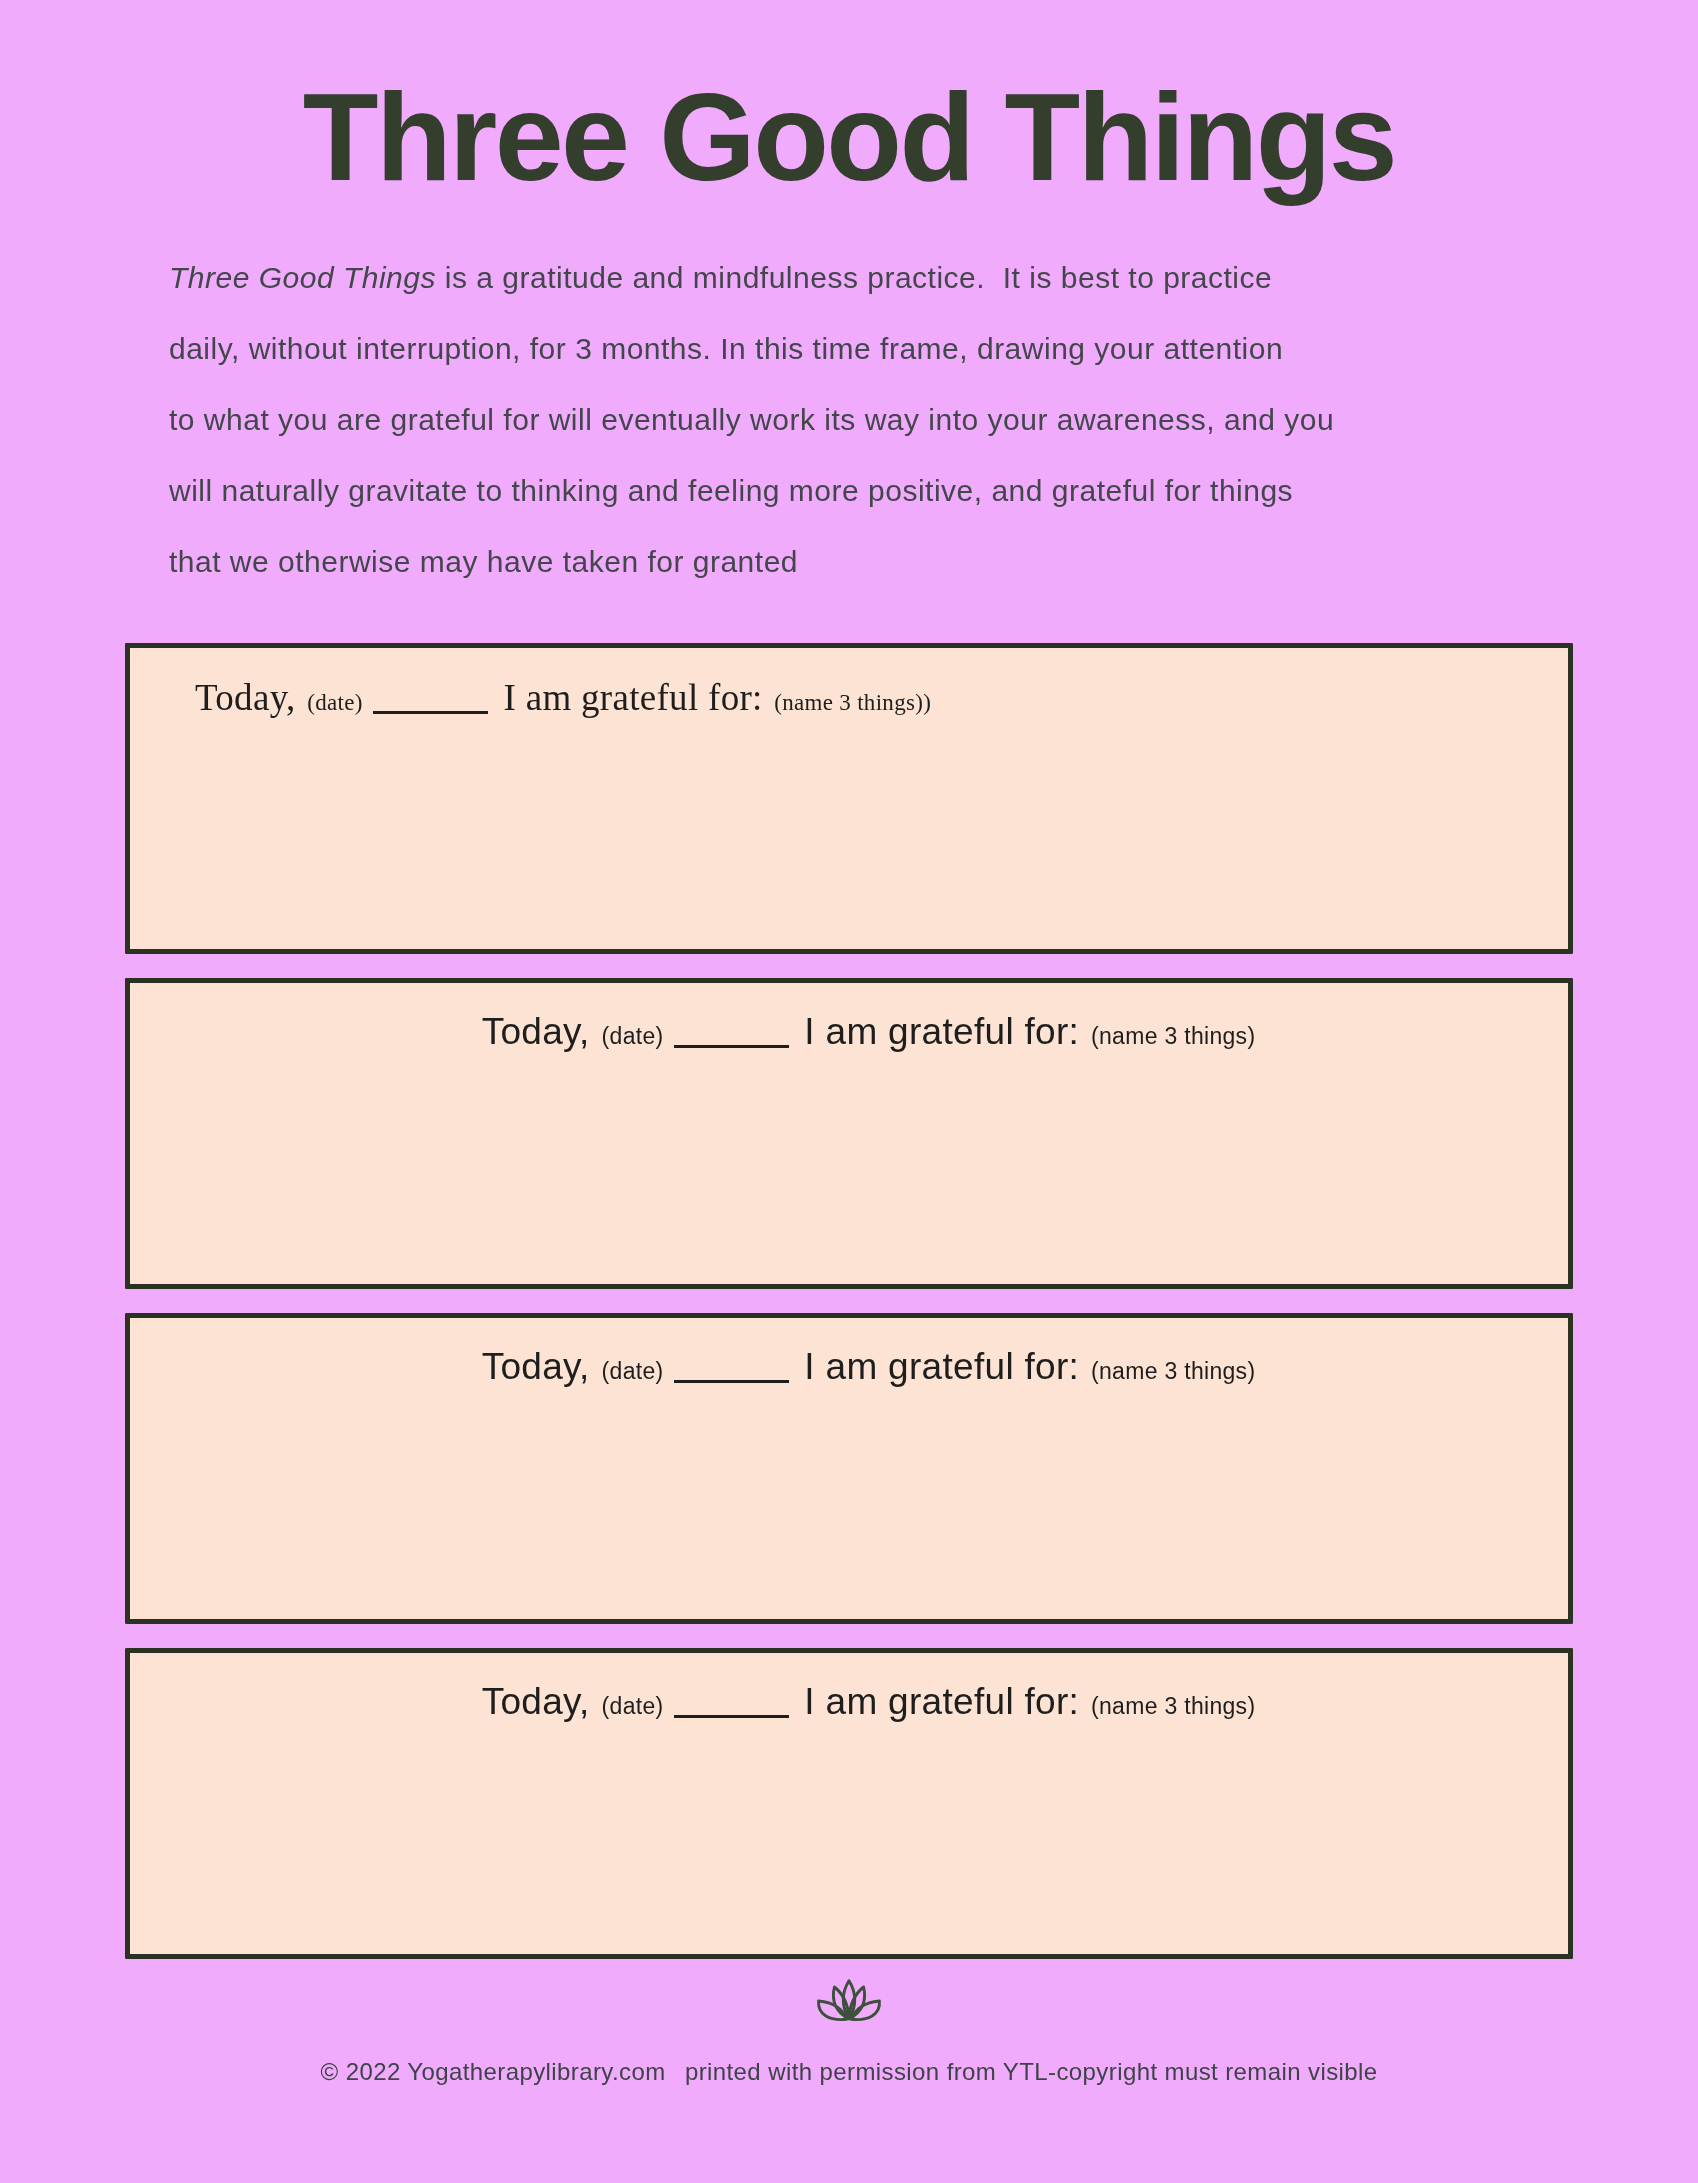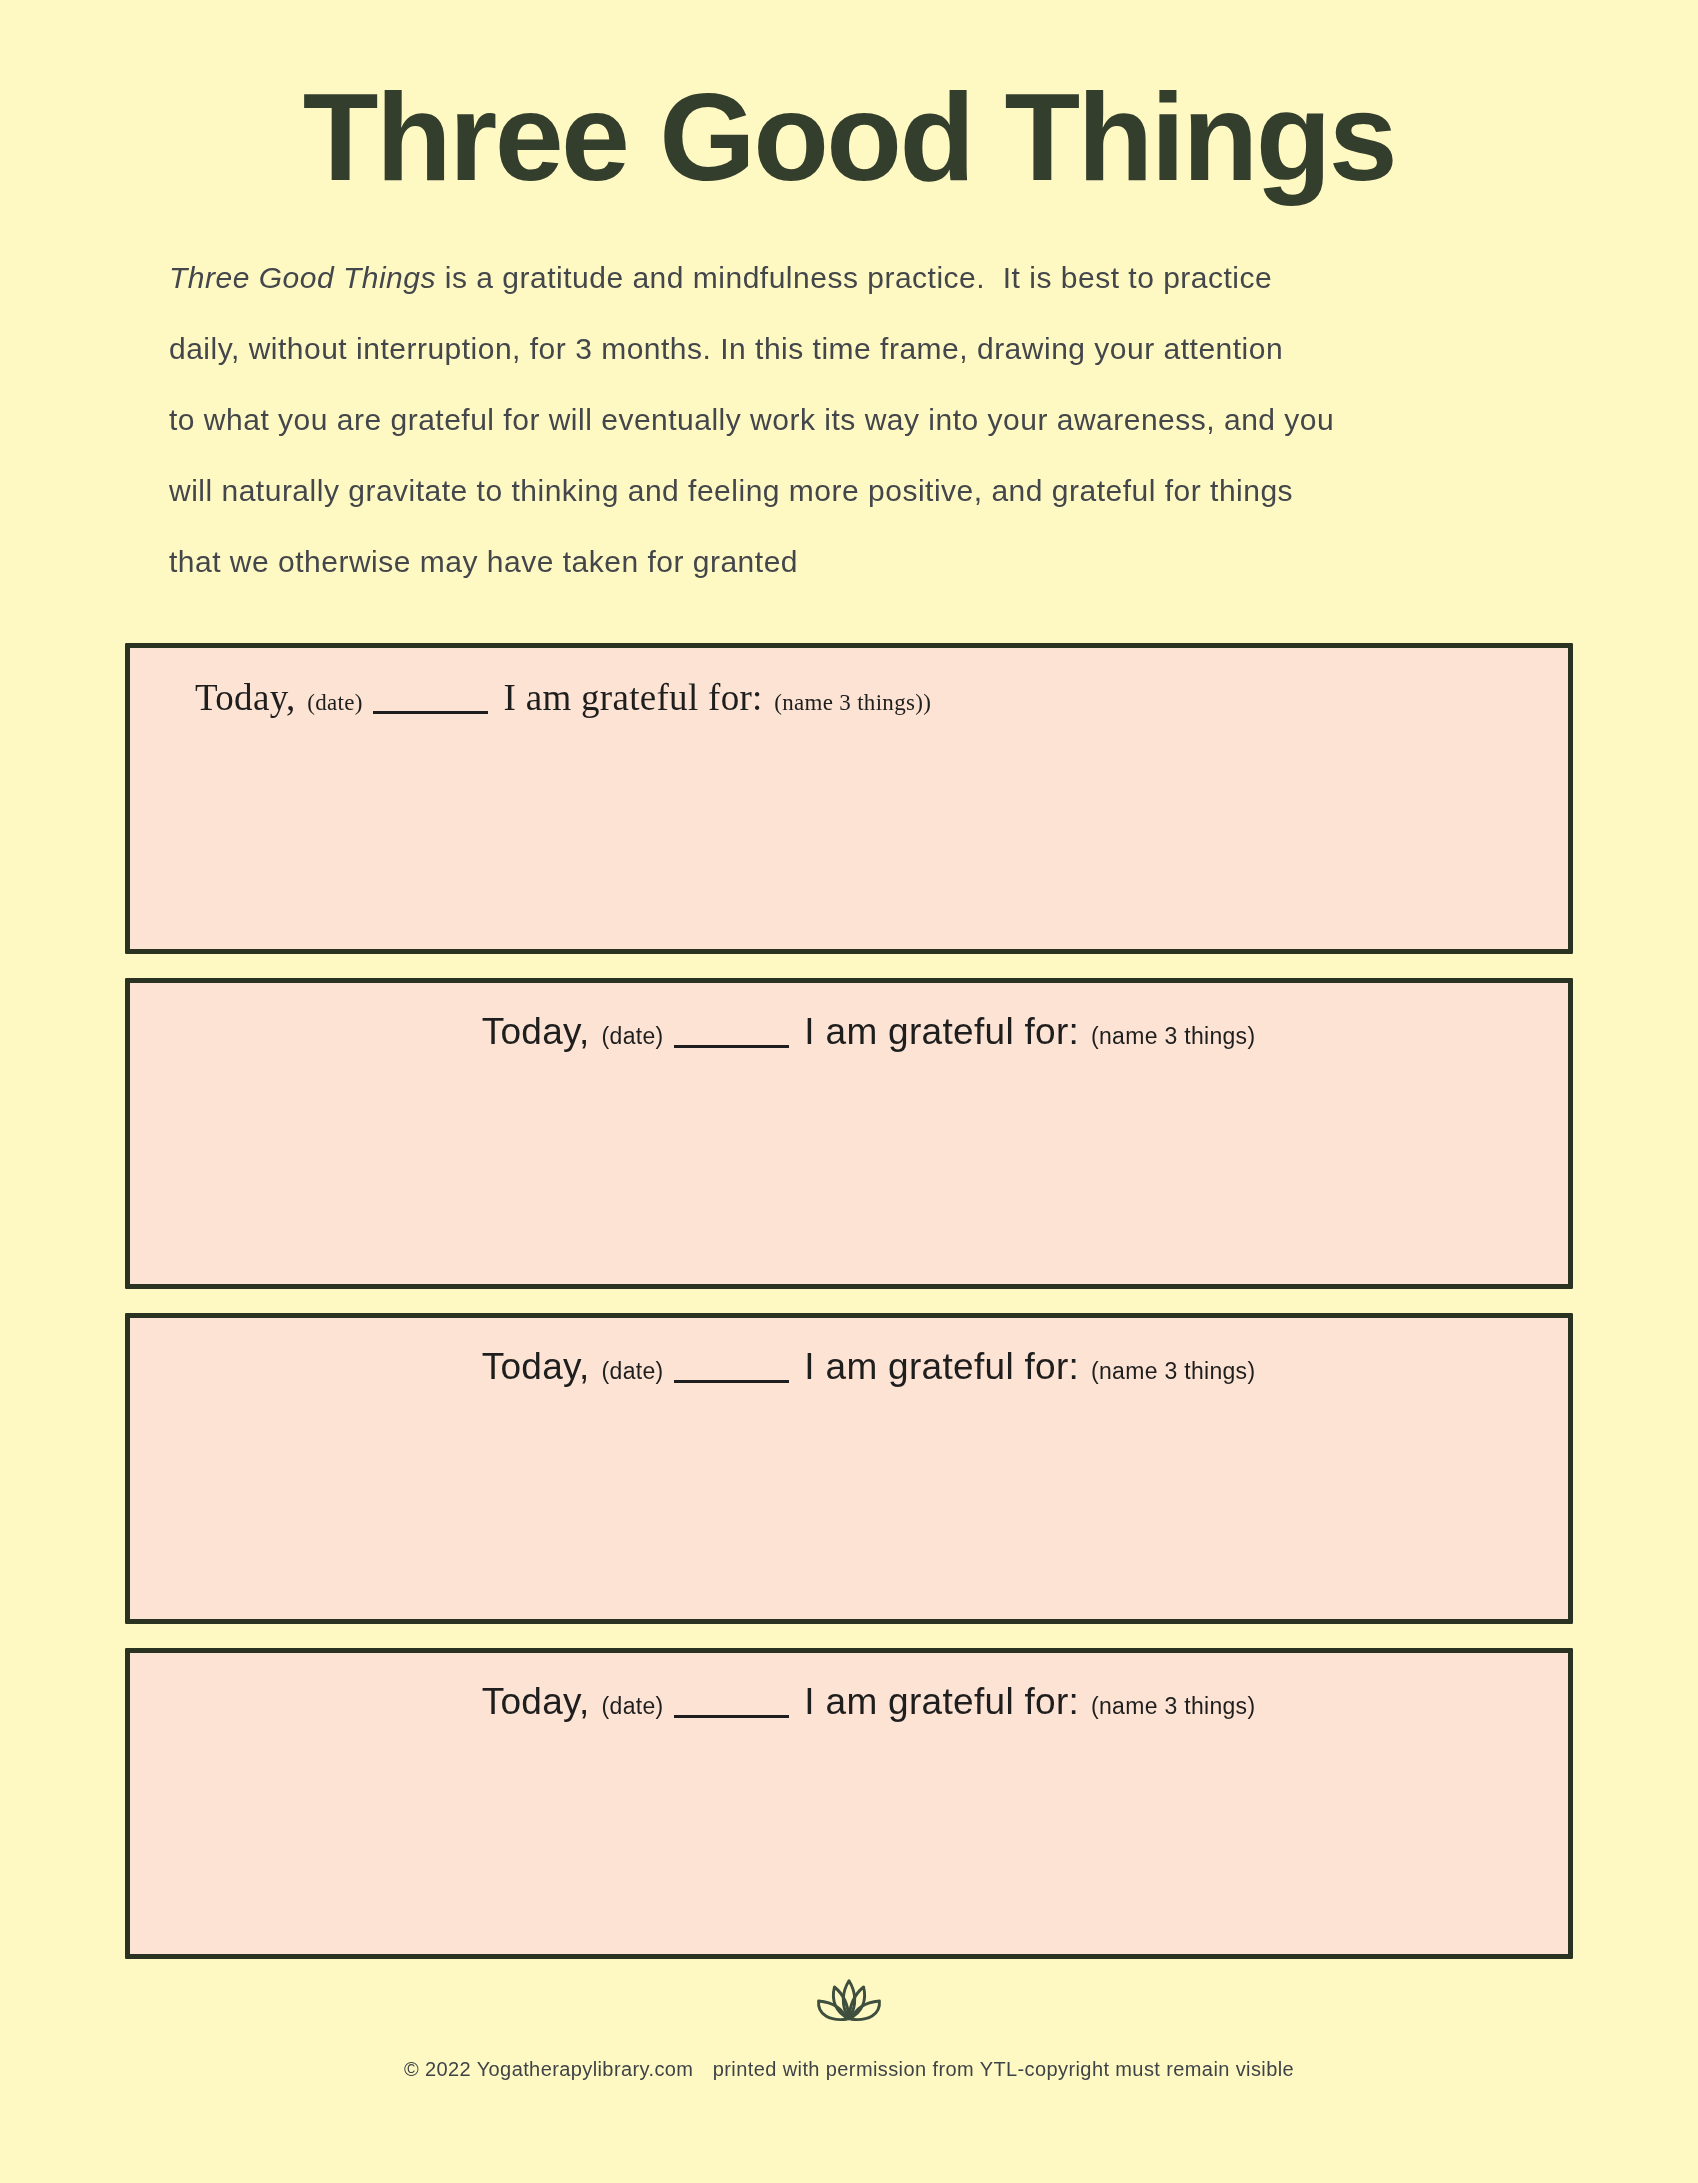--- a/index.html
+++ b/index.html
@@ -1,20 +1,20 @@
 <!DOCTYPE html>
 <html style="font-size:10.4px"><head>
 <meta charset="utf-8">
 <style>
   html, body { margin: 0; padding: 0; background: #ffffff; }
   .page {
     position: relative;
     width: 1698px;
     height: 2183px;
-    background: #fef9c3;
+    background: #f0abfc;
     font-family: "Liberation Sans", sans-serif;
     overflow: hidden;
   }
   .title {
     padding-top: 71px;
     text-align: center;
     font-size: 124px;
     line-height: 1.08;
     font-weight: 800;
     letter-spacing: -2.6px;
@@ -78,21 +78,21 @@
   .entry-write-area {
     height: 188px;
   }
   .footer {
     margin-top: 17px;
     text-align: center;
   }
   .lotus-wrap { line-height: 0; }
   .footer-text {
     margin-top: 22px;
-    font-size: 20px;
+    font-size: 24px;
     letter-spacing: 0.4px;
     color: #3e4347;
     white-space: pre;
   }
   .footer-text .sep { display: inline-block; width: 19.4px; }
 </style>
 </head>
 <body>
 
 <div class="page">

